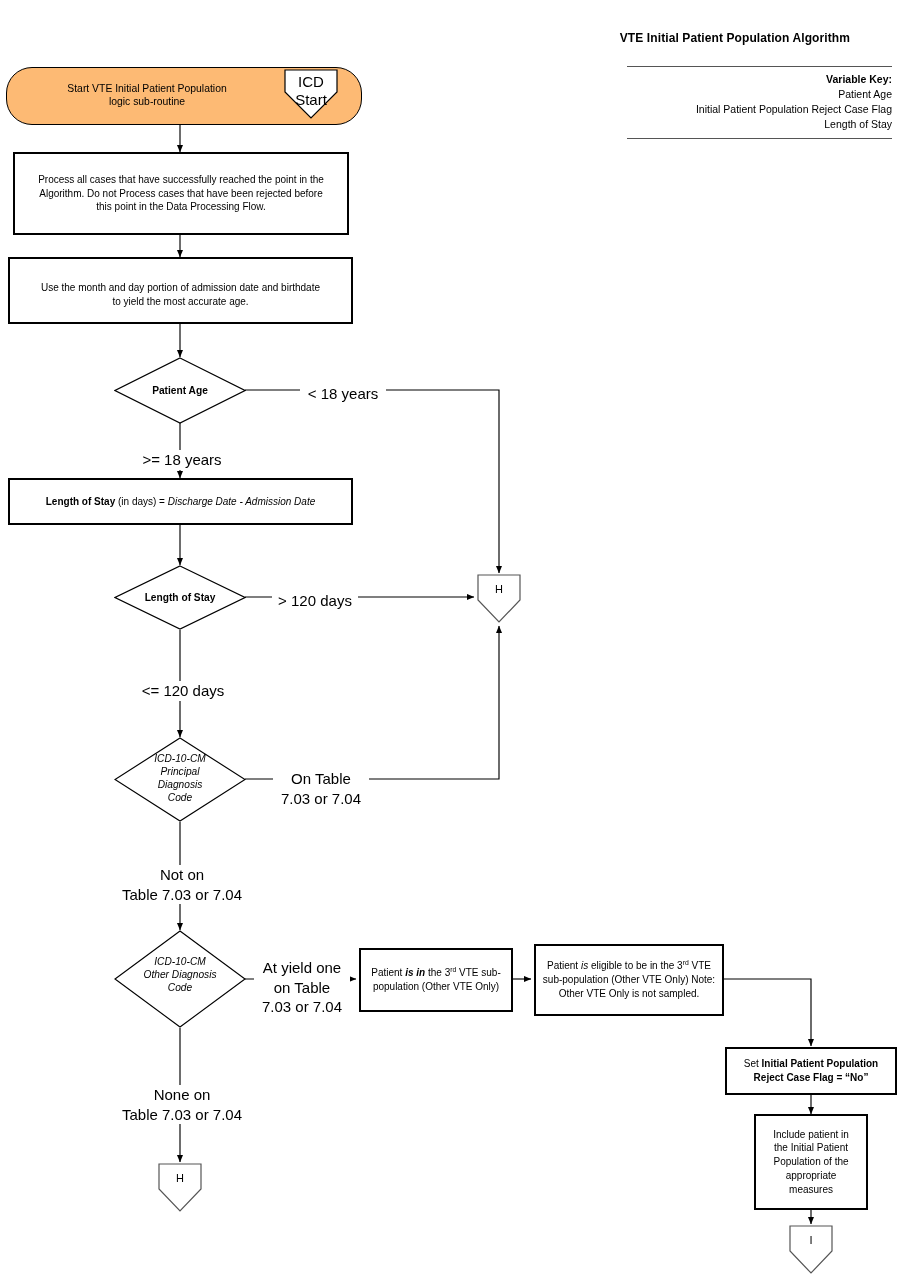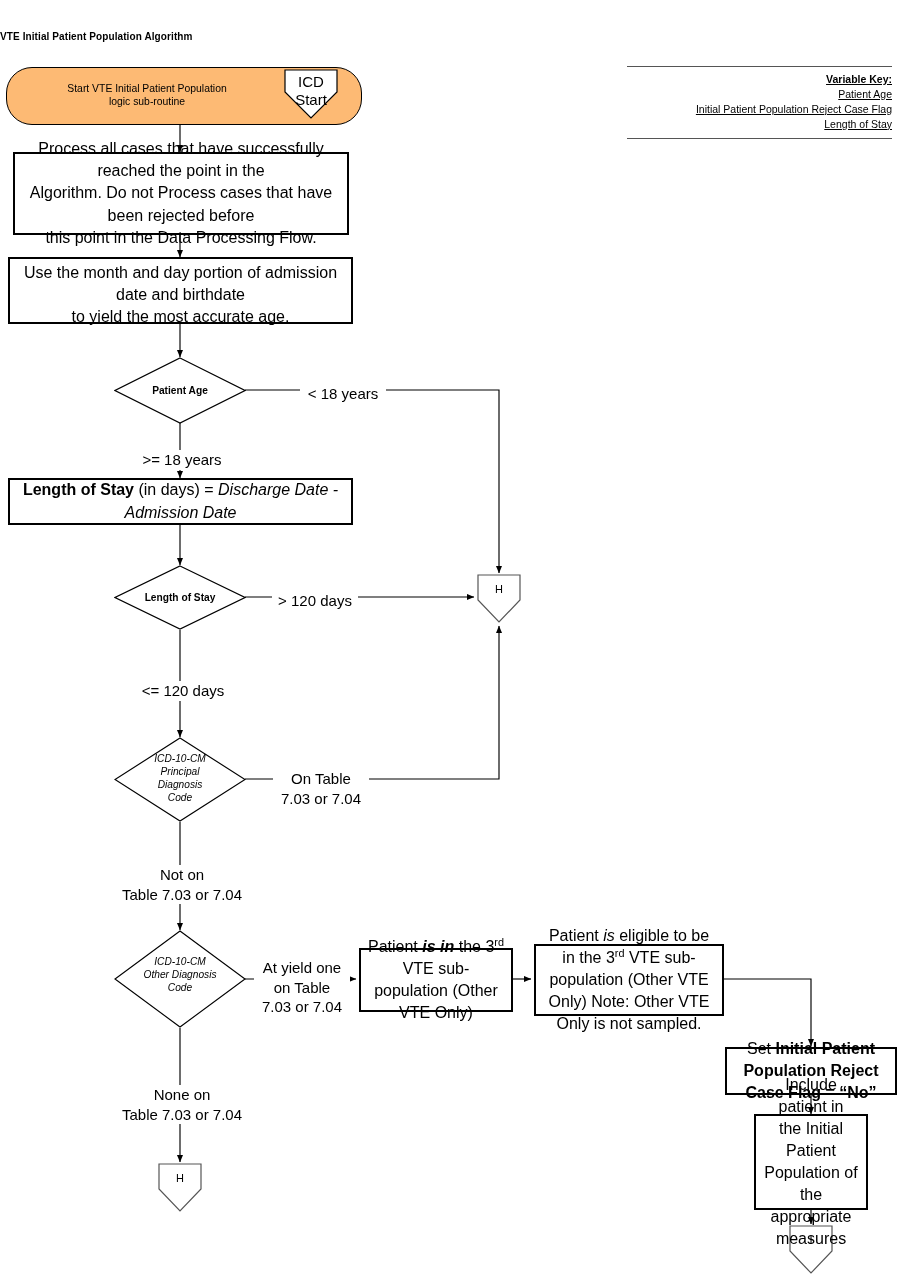--- a/index.html
+++ b/index.html
@@ -8,37 +8,37 @@
     font-family:"Liberation Sans","DejaVu Sans",sans-serif;
     color:#000000;
   }
   #canvas{position:absolute;left:0;top:0;width:900px;height:1286px;}
   svg.layer{position:absolute;left:0;top:0;width:900px;height:1286px;pointer-events:none;}
   .abs{position:absolute;}
   .txt{position:absolute;text-align:center;line-height:1.22;}
 
   
   #title{
-    left:0;top:31px;width:850px;text-align:left;
-    font-size:10px;font-weight:bold;letter-spacing:.1px;
+    left:0;top:31px;width:850px;text-align:right;
+    font-size:12px;font-weight:bold;letter-spacing:.1px;
   }
 
   
   #varkey{
     left:627px;top:66px;width:265px;
     border-top:1.5px solid #555;border-bottom:1.5px solid #555;
-    padding:5px 0 6px 0;text-align:right;font-size:10.5px;line-height:1.42;text-decoration:underline;
+    padding:5px 0 6px 0;text-align:right;font-size:10.5px;line-height:1.42;
   }
   #varkey .vk-title{font-weight:bold;}
 
   
   .node{position:absolute;box-sizing:border-box;display:flex;
         align-items:center;justify-content:center;}
   .box{border:2px solid #000;background:#fff;}
-  .box .inner{width:100%;text-align:center;font-size:16px;line-height:1.38;padding:0 5px;box-sizing:border-box;}
+  .box .inner{width:100%;text-align:center;font-size:10px;line-height:1.38;padding:0 5px;box-sizing:border-box;}
 
   .stadium{border:1.2px solid #000;border-radius:26px;background:#fdba74;}
 
   .edgelabel{position:absolute;font-size:15px;line-height:1.3;text-align:center;background:#fff;padding:0 2px;}
   .diamondlabel{position:absolute;font-size:10.2px;line-height:1.28;text-align:center;}
   .conn-letter{position:absolute;font-size:11px;text-align:center;}
 
   i.it{font-style:italic;}
   b.bd{font-weight:bold;}
   .bi{font-weight:bold;font-style:italic;}

